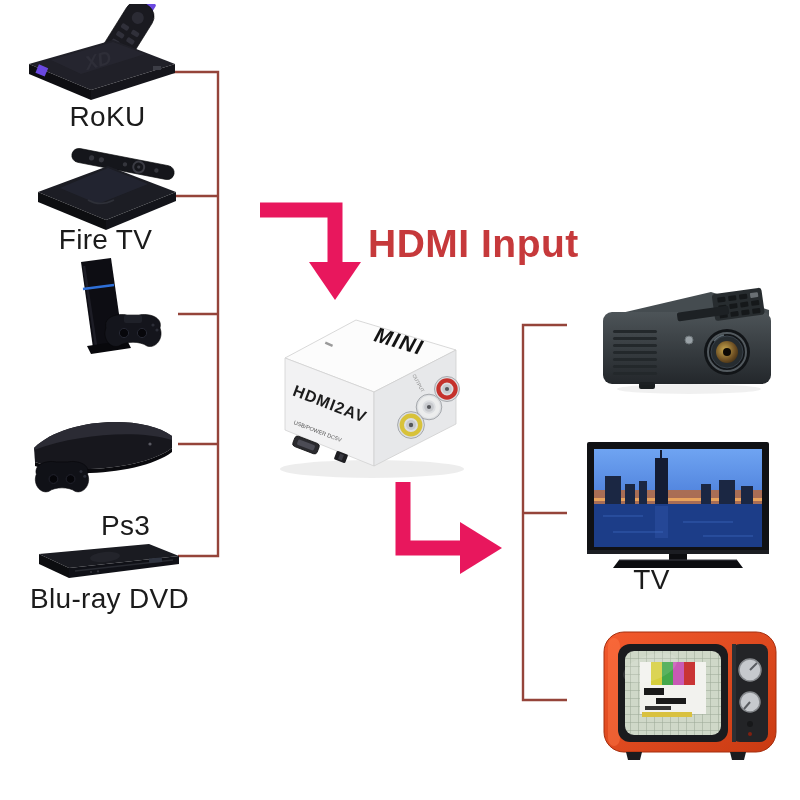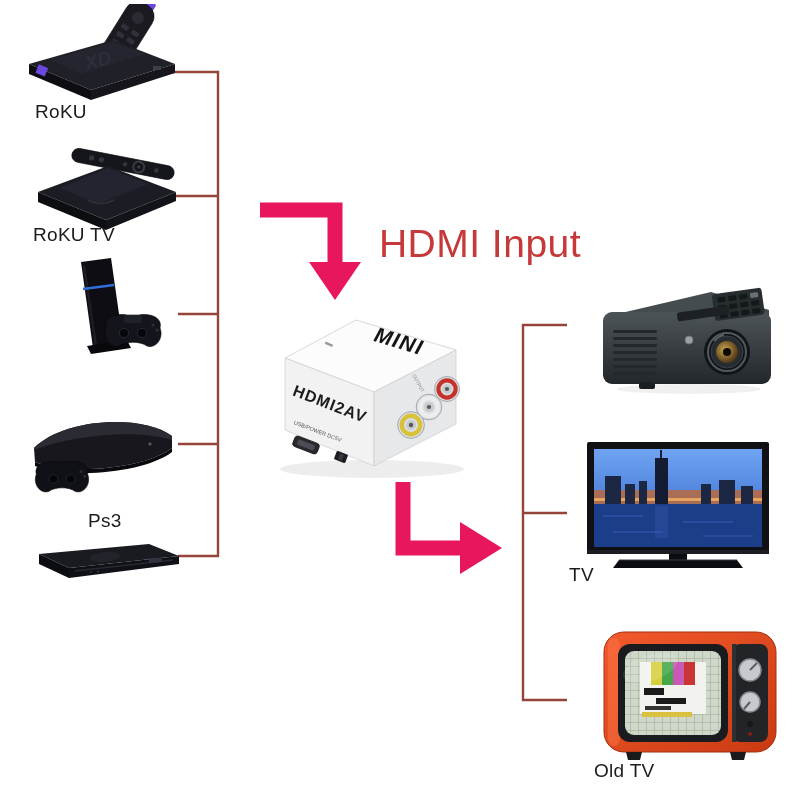--- a/index.html
+++ b/index.html
@@ -6,22 +6,22 @@
     --arrow-color:#e8175d;
     --heading-color:#c6393b;
     --bracket-color:#95443a;
     --bg-color:#ffffff;
   }
   html,body{margin:0;padding:0;}
   body{width:800px;height:800px;background:var(--bg-color);font-family:"Liberation Sans",sans-serif;}
   #canvas{position:relative;width:800px;height:800px;overflow:hidden;background:var(--bg-color);}
   .abs{position:absolute;}
   svg{display:block;}
-  .device-label{position:absolute;text-align:left;font-size:19px;color:#1b1b1b;letter-spacing:.3px;}
-  .heading{position:absolute;text-align:center;font-size:39px;font-weight:normal;color:var(--heading-color);letter-spacing:.5px;}
+  .device-label{position:absolute;text-align:center;font-size:28px;color:#1b1b1b;letter-spacing:.3px;}
+  .heading{position:absolute;text-align:left;font-size:39px;font-weight:bold;color:var(--heading-color);letter-spacing:.5px;}
   .bracket{fill:none;stroke:var(--bracket-color);stroke-width:2.4px;}
   .arrow-line{fill:none;stroke:var(--arrow-color);stroke-width:15px;}
   .arrow-head{fill:var(--arrow-color);}
 </style>
 </head>
 <body>
 
 <div id="canvas">
 
   <svg class="abs" style="left:0;top:0" width="800" height="800" viewBox="0 0 800 800">
@@ -119,21 +119,21 @@
       <circle cx="34" cy="0" r="2.2" fill="#34353c"></circle>
     </g>
     <g>
       <polygon points="8,46 78,20 146,46 76,74" fill="#1c1d24"></polygon>
       <polygon points="30,42 78,22 118,38 68,58" fill="#242733" opacity="0.8"></polygon>
       <path d="M58,54 q12,7 26,0" fill="none" stroke="#2e3038" stroke-width="1.6"></path>
       <polygon points="8,46 76,74 76,84 8,56" fill="#0d0e11"></polygon>
       <polygon points="76,74 146,46 146,55 76,84" fill="#13141a"></polygon>
     </g>
   </svg>
-  <div class="device-label" style="left:33px;top:224px;width:145px">RoKU TV</div>
+  <div class="device-label" style="left:33px;top:224px;width:145px">Fire TV</div>
 
   <svg class="abs" style="left:45px;top:256px" width="130" height="104" viewBox="0 0 130 104">
     <g>
       <polygon points="36,6 66,2 78,86 48,92" fill="#0d0d13"></polygon>
       <line x1="39" y1="10" x2="51" y2="90" stroke="#1d1d26" stroke-width="2.5"></line>
       <line x1="38" y1="33" x2="69" y2="29" stroke="#2e6fd8" stroke-width="2.5"></line>
       <polygon points="42,90 82,84 86,92 46,98" fill="#08080c"></polygon>
     </g>
     <g transform="translate(88,78)">
       <path d="M-27,-6 C-30,-17 -16,-21 -6,-19 L6,-19 C16,-21 30,-17 27,-6 C31,4 23,15 14,12 C7,7 -7,7 -14,12 C-23,15 -31,4 -27,-6 Z" fill="#14151c" stroke="#060609" stroke-width="0.6"></path>
@@ -167,20 +167,21 @@
       <polygon points="6,16 116,6 146,18 36,30" fill="#1a1b21"></polygon>
       <ellipse cx="72" cy="19" rx="15" ry="5" transform="rotate(-6 72 19)" fill="#23242b"></ellipse>
       <polygon points="6,16 36,30 36,40 6,26" fill="#0c0d10"></polygon>
       <polygon points="36,30 146,18 146,26 36,40" fill="#101117"></polygon>
       <line x1="42" y1="33" x2="140" y2="22" stroke="#282a31" stroke-width="1.5"></line>
       <rect x="116" y="20" width="13" height="4.5" transform="rotate(-5 122 22)" fill="#2f3440"></rect>
       <circle cx="58" cy="34" r="1.1" fill="#34353d"></circle>
       <circle cx="65" cy="33.4" r="1.1" fill="#34353d"></circle>
     </g>
   </svg>
+  <div class="device-label" style="left:22px;top:583px;width:175px">Blu-ray DVD</div>
 
   <svg class="abs" style="left:593px;top:276px" width="185" height="132" viewBox="0 0 185 132">
     <defs>
       <linearGradient id="projg" x1="0" y1="0" x2="0" y2="1">
         <stop offset="0" stop-color="#4d5458"></stop>
           <stop offset="1" stop-color="#23272b"></stop>
       </linearGradient>
       <radialGradient id="lensg" cx="0.4" cy="0.4" r="0.8">
         <stop offset="0" stop-color="#caa84e"></stop>
           <stop offset="0.6" stop-color="#6b4d22"></stop>
@@ -312,17 +313,16 @@
           <circle cx="152" cy="76" r="10" fill="#c6c9cd" stroke="#86898d" stroke-width="1.5"></circle>
           <line x1="152" y1="76" x2="146" y2="83" stroke="#5a5d61" stroke-width="2"></line>
         </g>
         <circle cx="152" cy="98" r="3" fill="#17181a"></circle>
         <circle cx="152" cy="108" r="2" fill="#802010"></circle>
       </g>
       <polygon points="28,126 44,126 42,134 30,134" fill="#1b1b1e"></polygon>
       <polygon points="132,126 148,126 146,134 134,134" fill="#1b1b1e"></polygon>
     </g>
   </svg>
-  <div class="device-label" style="left:594px;top:760px;width:165px">Old TV</div>
 
   <div class="heading" style="left:368px;top:222px;width:224px">HDMI Input</div>
 
 </div>
 
 </body></html>

